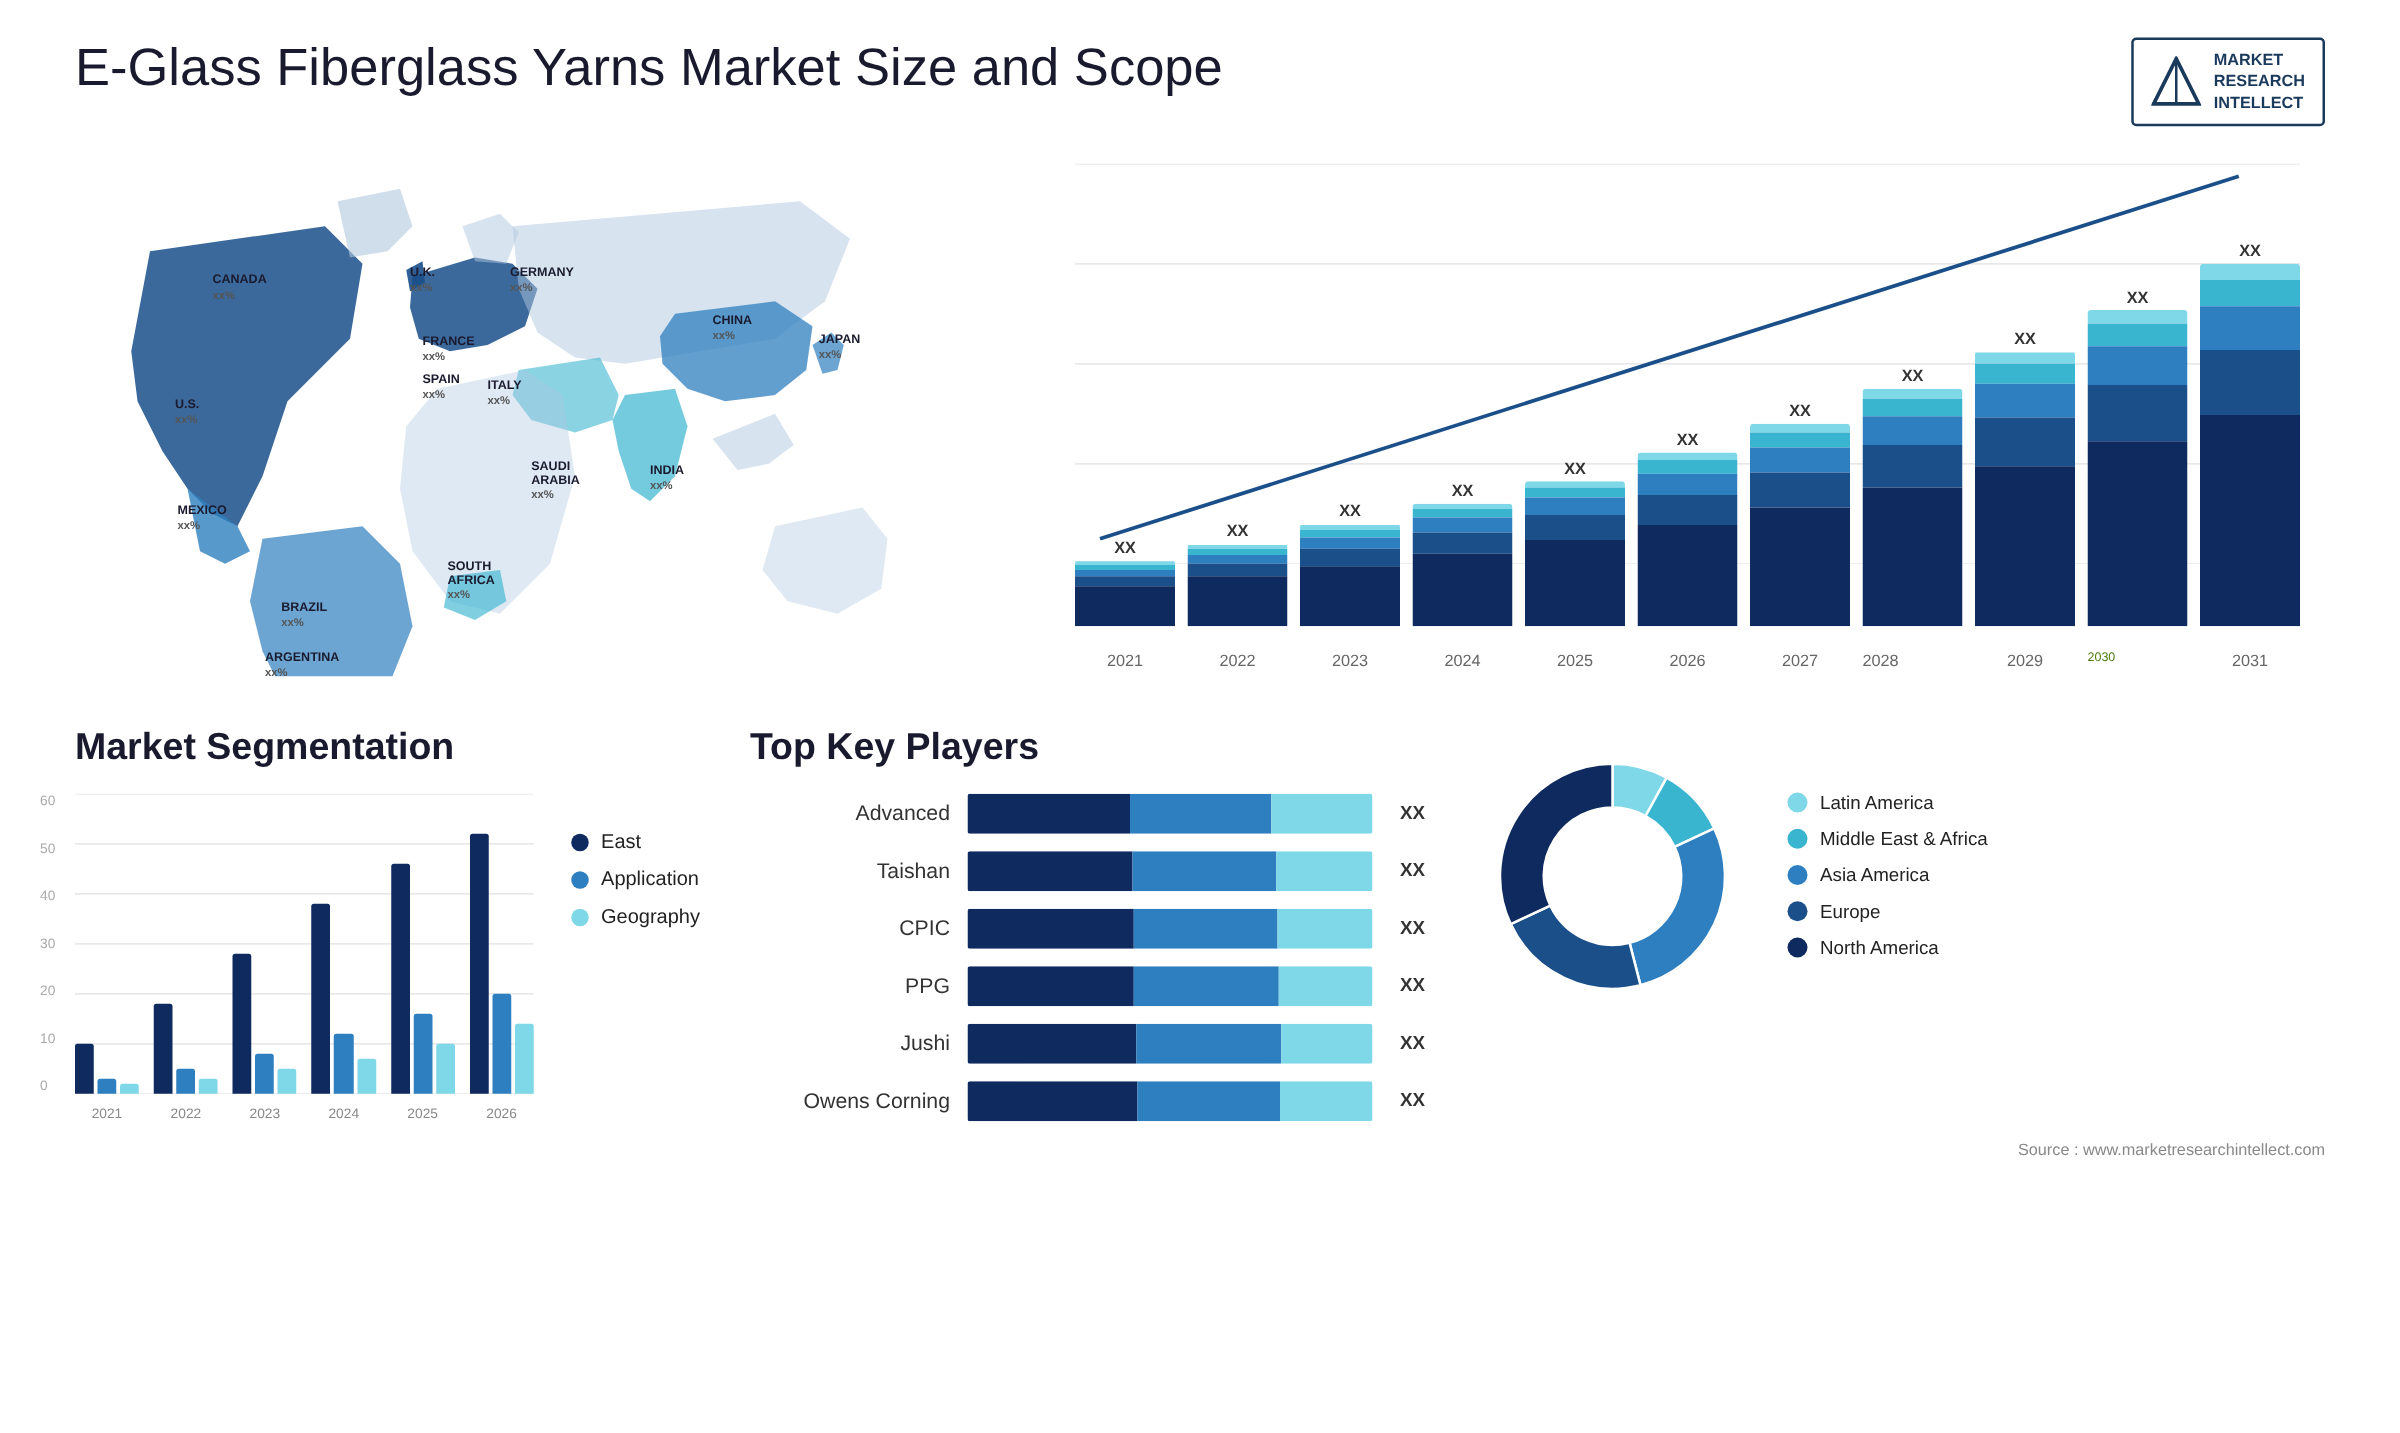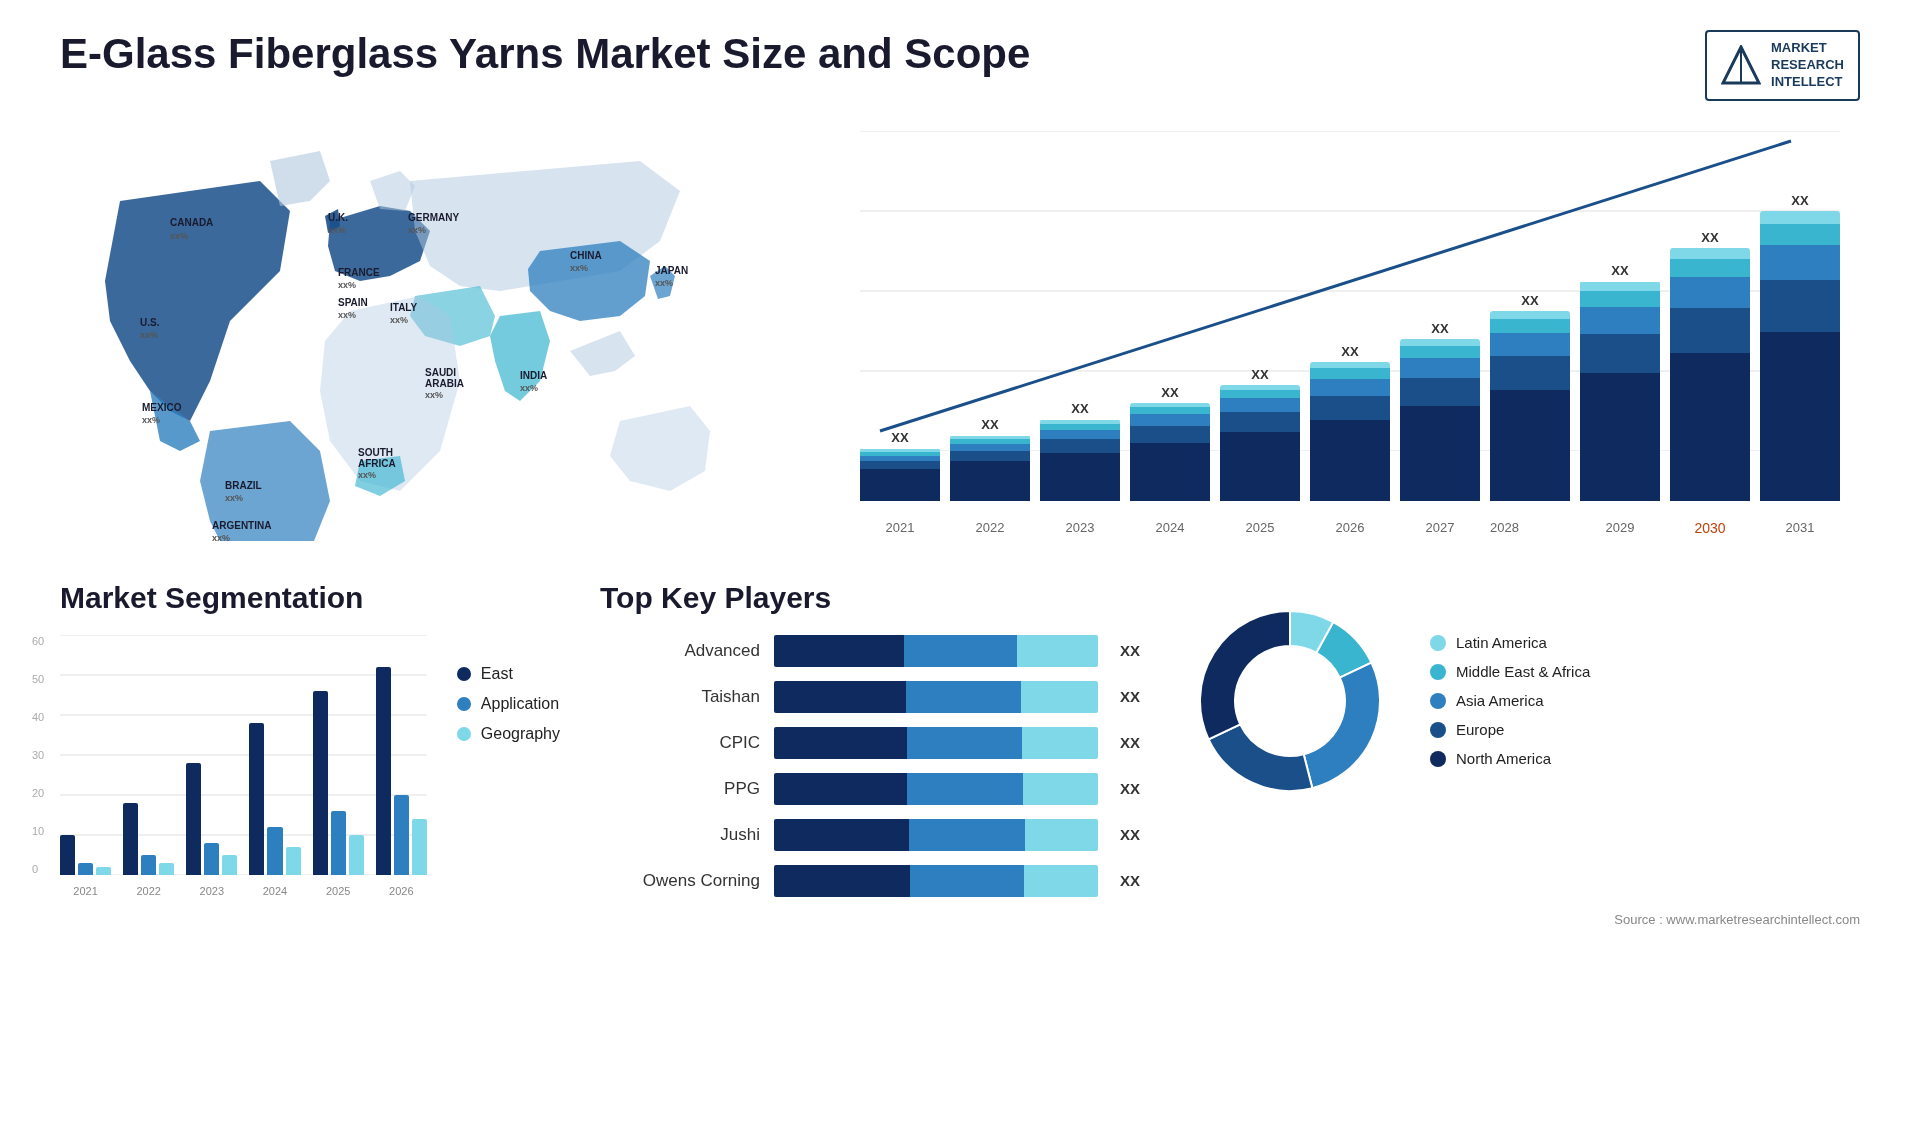--- a/index.html
+++ b/index.html
@@ -21,21 +21,21 @@
 
     
     .header {
       display: flex;
       justify-content: space-between;
       align-items: flex-start;
       margin-bottom: 20px;
     }
     .page-title {
       font-size: 42px;
-      font-weight: 700;
+      font-weight: 400;
       color: #1a1a2e;
     }
     .logo-box {
       display: flex;
       align-items: center;
       gap: 10px;
       border: 2px solid #1a3a5c;
       padding: 8px 14px;
       border-radius: 4px;
     }
@@ -172,21 +172,21 @@
       height: 220px;
       position: relative;
     }
     .regional-legend {
       display: flex;
       flex-direction: column;
       gap: 12px;
     }
     .reg-legend-item {
       display: flex;
-      align-items: center;
+      align-items: flex-start;
       gap: 10px;
       font-size: 15px;
     }
     .reg-dot {
       width: 16px;
       height: 16px;
       border-radius: 50%;
       flex-shrink: 0;
     }
 
@@ -436,21 +436,21 @@
         <div id="bar-x-labels" style="position:absolute;bottom:-35px;left:0;width:100%;display:flex;gap:10px;">
             <div style="flex: 1 1 0%; text-align: center; font-size: 13px; color: rgb(102, 102, 102);">2021</div>
             <div style="flex: 1 1 0%; text-align: center; font-size: 13px; color: rgb(102, 102, 102);">2022</div>
             <div style="flex: 1 1 0%; text-align: center; font-size: 13px; color: rgb(102, 102, 102);">2023</div>
             <div style="flex: 1 1 0%; text-align: center; font-size: 13px; color: rgb(102, 102, 102);">2024</div>
             <div style="flex: 1 1 0%; text-align: center; font-size: 13px; color: rgb(102, 102, 102);">2025</div>
             <div style="flex: 1 1 0%; text-align: center; font-size: 13px; color: rgb(102, 102, 102);">2026</div>
             <div style="flex: 1 1 0%; text-align: center; font-size: 13px; color: rgb(102, 102, 102);">2027</div>
             <div style="flex: 1 1 0%; font-size: 13px; color: rgb(102, 102, 102);">2028</div>
             <div style="flex: 1 1 0%; text-align: center; font-size: 13px; color: rgb(102, 102, 102);">2029</div>
-            <div style="flex: 1 1 0%; text-align: center; font-size: 14px; color: #c2410c;">2030</div>
+            <div style="flex: 1 1 0%; text-align: left; font-size: 10px; color: #4d7c0f;">2030</div>
             <div style="flex: 1 1 0%; text-align: center; font-size: 13px; color: rgb(102, 102, 102);">2031</div>
           </div>
       </div>
     </div>
 
   </div>
 
   <div class="bottom-section">
 
     <div class="segmentation-container">

